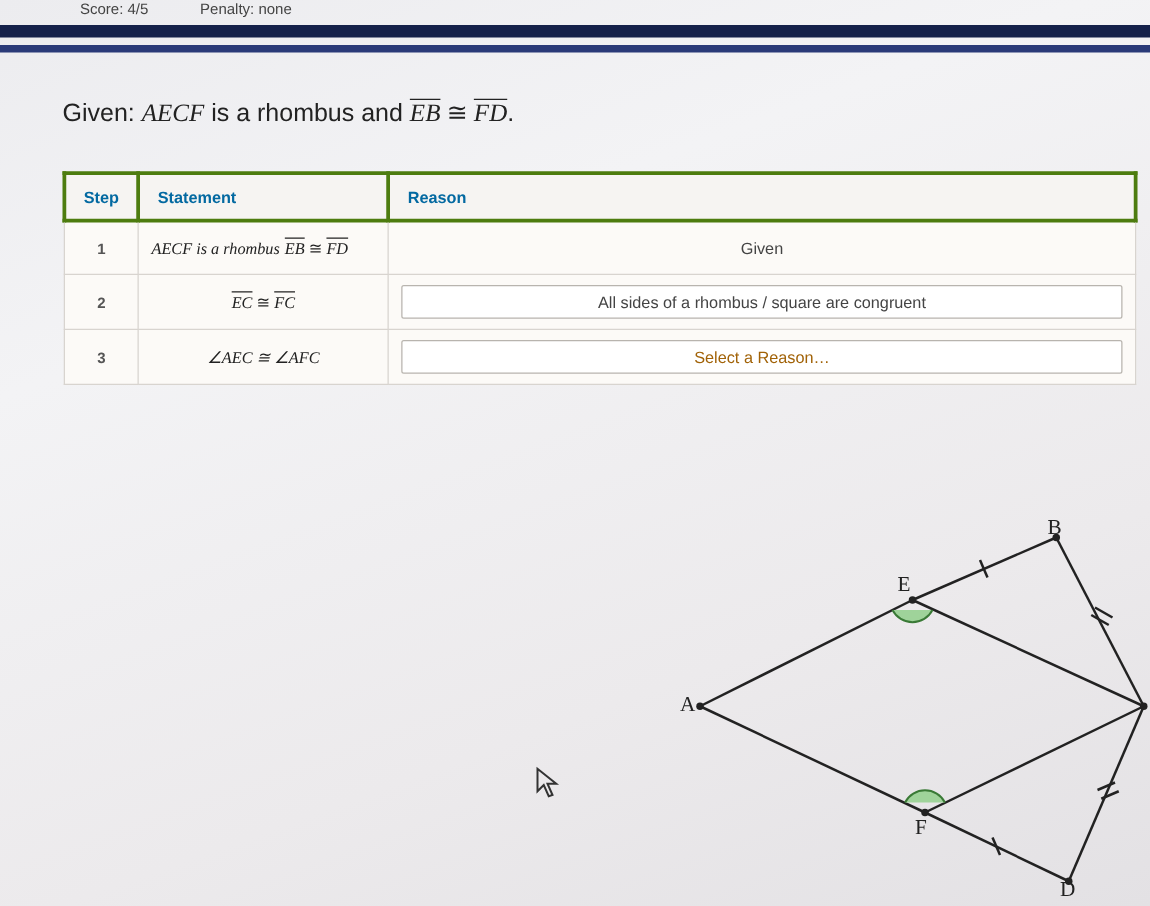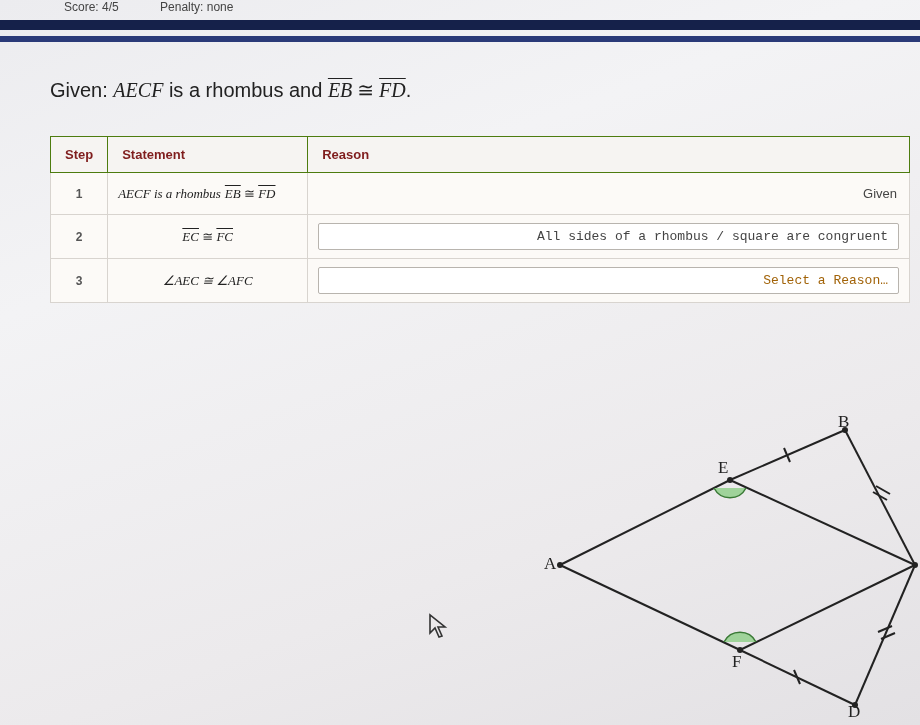--- a/index.html
+++ b/index.html
@@ -37,45 +37,44 @@
     margin-top: 34px;
     border-collapse: collapse;
     width: 860px;
     font-size: 13px;
   }
   .proof-table th {
     text-align: left;
     font-weight: 700;
     padding: 10px 14px;
     background: #f6f4f2;
-    border: 1px solid #4d7c0f;
-    color: #7f1d1d;
+    border: 3px solid #4d7c0f;
+    color: #0369a1;
   }
   .proof-table td {
     padding: 8px 10px;
     border: 1px solid #d8d4cf;
     background: #fcfaf7;
     vertical-align: middle;
   }
   .proof-table td.step-col {
     width: 42px; text-align: center; font-weight: 600; color: #555;
     background: #fcfaf7; font-size: 12px;
   }
   .proof-table th.step-col { width: 42px; text-align: center; }
   .proof-table td.stmt-col { width: 200px; text-align: center; }
-  .proof-table td.reason-col { text-align: right; }
+  .proof-table td.reason-col { text-align: center; }
   .reason-box {
     border: 1px solid #b8b4ae;
     background: #fff;
     padding: 5px 10px;
     width: 100%;
     color: #444;
     font-size: 13px;
     border-radius: 2px;
-    font-family: Liberation Mono, monospace;
   }
   .reason-box.placeholder { color: #a16207; }
   .reason-plain { padding: 5px 2px; color: #444; display: inline-block; }
   .stack { display: flex; flex-direction: row; align-items: center; gap: 4px; }
 
   .figure-wrap {
     position: absolute;
     left: 450px; top: 410px;
     width: 470px; height: 310px;
   }

